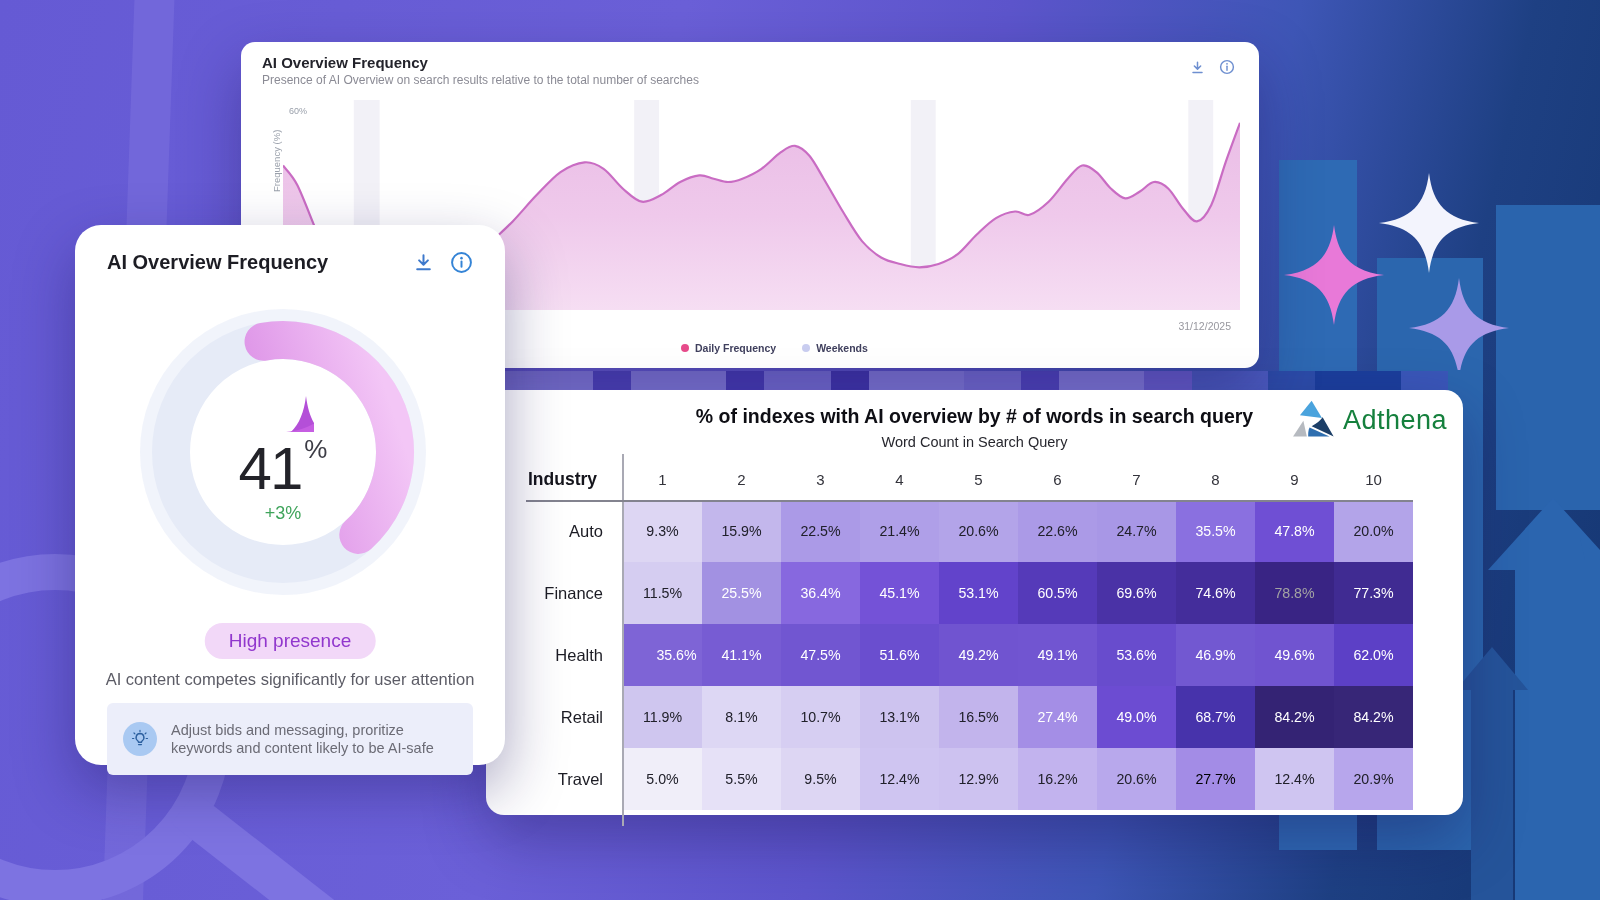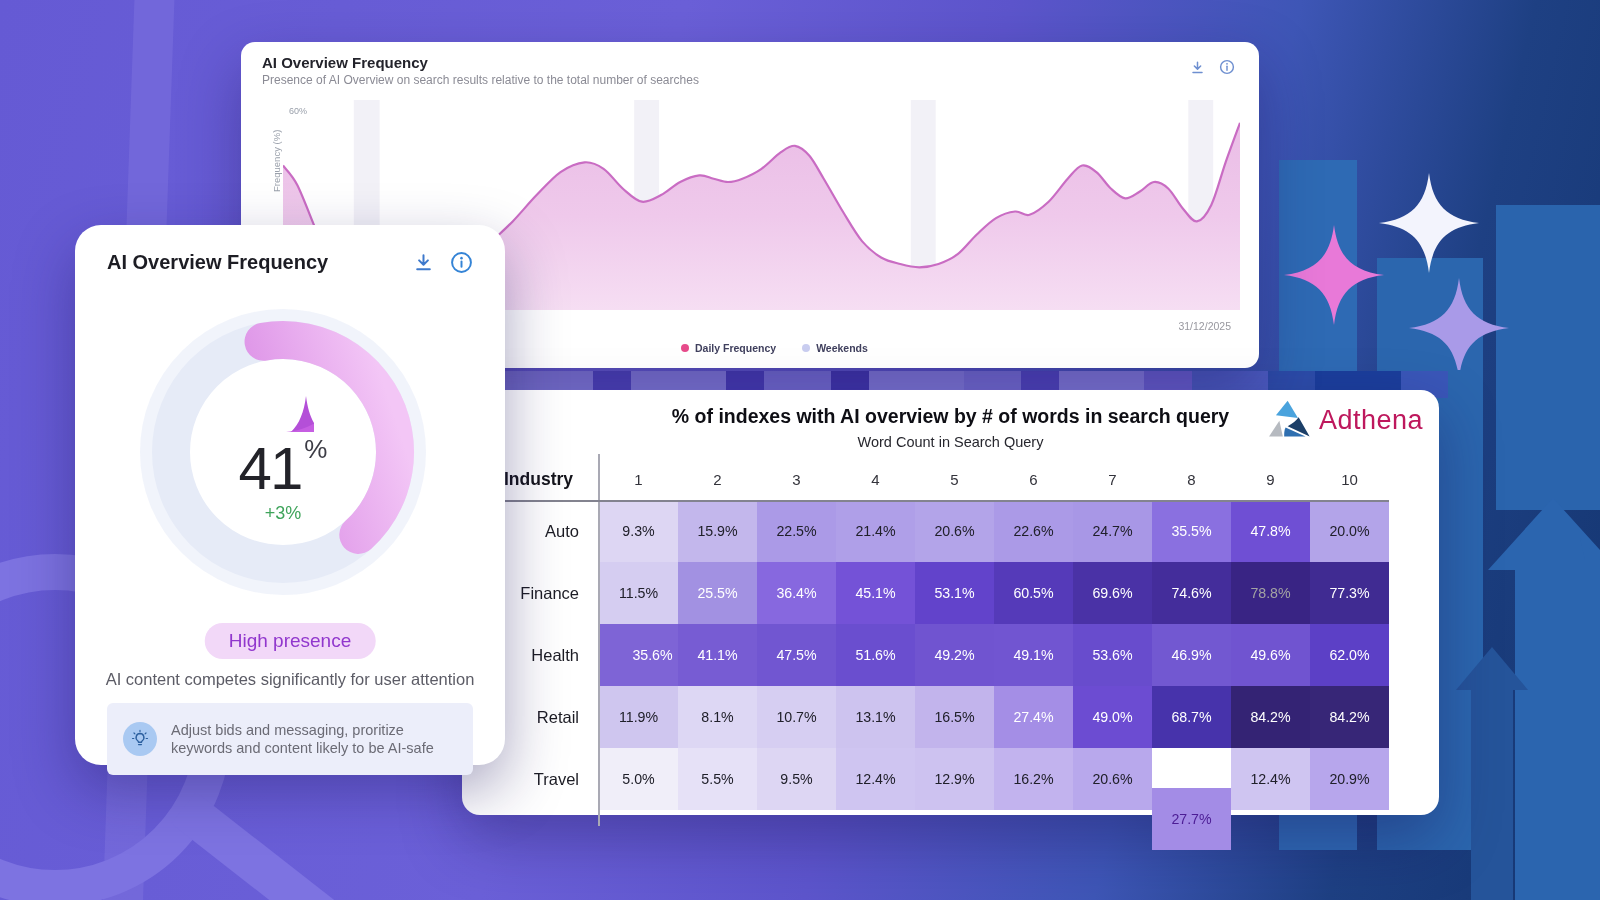--- a/index.html
+++ b/index.html
@@ -14,21 +14,21 @@
   .bar{position:absolute;}
   .bar1{left:1279px;top:160px;width:78px;height:690px;background:#2e6ab4;}
   .bar2{left:1377px;top:258px;width:106px;height:592px;background:#2b66ae;}
   .bar3{left:1496px;top:205px;width:104px;height:305px;background:#2a64ad;}
   .arrows{left:1440px;top:420px;width:160px;height:480px;}
   .strip{position:absolute;left:498px;top:371px;width:950px;height:27px;display:flex;z-index:2;}
   .sparkle{position:absolute;z-index:3;}
   
   .card{position:absolute;background:#fff;box-shadow:0 24px 60px rgba(25,18,90,.38);}
   .chart-card{left:241px;top:42px;width:1018px;height:326px;border-radius:14px;z-index:5;}
-  .table-card{left:462px;top:390px;width:977px;height:425px;border-radius:18px;z-index:6;}
+  .table-card{left:486px;top:390px;width:977px;height:425px;border-radius:18px;z-index:6;}
   .gauge-card{left:75px;top:225px;width:430px;height:540px;border-radius:26px;z-index:7;}
   
   .cc-title{position:absolute;left:21px;top:12px;font-size:15px;font-weight:700;color:#23232b;}
   .cc-sub{position:absolute;left:21px;top:31px;font-size:12px;color:#8b8b95;}
   .cc-icons{position:absolute;right:24px;top:17px;display:flex;gap:14px;align-items:center;}
   .area-wrap{position:absolute;left:42px;top:58px;width:957px;height:210px;}
   .ytick{position:absolute;left:48px;top:64px;font-size:9px;color:#9aa0ab;}
   .ylab{position:absolute;left:30px;top:150px;font-size:9.5px;color:#9aa0ab;transform:rotate(-90deg);transform-origin:left top;}
   .date-lab{position:absolute;right:28px;top:278px;font-size:10.5px;color:#98989f;}
   .legend{position:absolute;left:440px;top:300px;display:flex;gap:26px;align-items:center;}
@@ -48,21 +48,21 @@
     font-size:19px;padding:7px 24px;border-radius:999px;white-space:nowrap;}
   .caption{position:absolute;left:0;right:0;top:445px;text-align:center;font-size:16.5px;color:#5c5c66;}
   .tip{position:absolute;left:32px;right:32px;top:478px;background:#ecEEfa;background:#eceefa;border-radius:6px;
     display:flex;gap:14px;align-items:center;padding:18px 16px;min-height:56px;}
   .tip-icon{width:34px;height:34px;border-radius:50%;background:#a9c9f2;flex:0 0 34px;display:flex;align-items:center;justify-content:center;}
   .tip-text{font-size:14.5px;color:#6b6b75;line-height:1.25;}
   
   .tc-title{position:absolute;left:0;right:0;top:15px;text-align:center;font-size:19.5px;font-weight:700;color:#0e0e14;}
   .tc-sub{position:absolute;left:0;right:0;top:44px;text-align:center;font-size:14.5px;color:#27272e;}
   .brand{position:absolute;right:16px;top:10px;display:flex;align-items:center;gap:8px;}
-  .brand-name{font-size:27px;color:#be185d;letter-spacing:.5px;}
+  .brand-name{font-size:27px;color:#15803d;letter-spacing:.5px;}
   .hm-wrap{position:absolute;left:40px;top:68px;width:887px;}
   .hm-grid{display:grid;grid-template-columns:97px repeat(10,79px);}
   .hm-corner{height:42px;display:flex;align-items:center;font-size:17.5px;font-weight:700;color:#15151c;padding-left:2px;}
   .hm-colhead{height:42px;display:flex;align-items:center;justify-content:center;font-size:15px;color:#33333b;}
   .hm-rowlab{height:62px;display:flex;align-items:center;justify-content:flex-end;padding-right:20px;font-size:16.5px;color:#1c1c24;}
   .hm-cell{height:62px;display:flex;align-items:center;justify-content:center;font-size:14.2px;}
   .hm-vline{position:absolute;left:96px;top:-4px;width:1.5px;height:372px;background:#a9a9b4;}
   .hm-hline{position:absolute;left:0;top:42px;width:887px;height:2px;background:#83838f;}
   svg{display:block;}
 </style>
@@ -231,21 +231,21 @@
           <div class="hm-cell" style="background: rgb(52, 35, 116); color: rgb(255, 255, 255);">84.2%</div>
           <div class="hm-cell" style="background: rgb(55, 38, 119); color: rgb(255, 255, 255);">84.2%</div>
           <div class="hm-rowlab">Travel</div>
           <div class="hm-cell" style="background: rgb(240, 238, 249); color: rgb(32, 32, 42);">5.0%</div>
           <div class="hm-cell" style="background: rgb(230, 225, 247); color: rgb(32, 32, 42);">5.5%</div>
           <div class="hm-cell" style="background: rgb(221, 214, 243); color: rgb(32, 32, 42);">9.5%</div>
           <div class="hm-cell" style="background: rgb(207, 197, 241); color: rgb(32, 32, 42);">12.4%</div>
           <div class="hm-cell" style="background: rgb(205, 194, 240); color: rgb(32, 32, 42);">12.9%</div>
           <div class="hm-cell" style="background: rgb(194, 179, 238); color: rgb(32, 32, 42);">16.2%</div>
           <div class="hm-cell" style="background: rgb(184, 168, 236); color: rgb(32, 32, 42);">20.6%</div>
-          <div class="hm-cell" style="background: rgb(163, 140, 230); color: #4c1d95; margin-top: 40px;">27.7%</div>
+          <div class="hm-cell" style="background: rgb(163, 140, 230); color: #000000;">27.7%</div>
           <div class="hm-cell" style="background: rgb(207, 197, 241); color: rgb(32, 32, 42);">12.4%</div>
           <div class="hm-cell" style="background: rgb(183, 166, 236); color: rgb(32, 32, 42);">20.9%</div>
         </div>
     </div>
   </div>
 
   <div class="card gauge-card">
     <div class="gc-head">
       <div class="gc-title">AI Overview Frequency</div>
       <div class="gc-icons">

